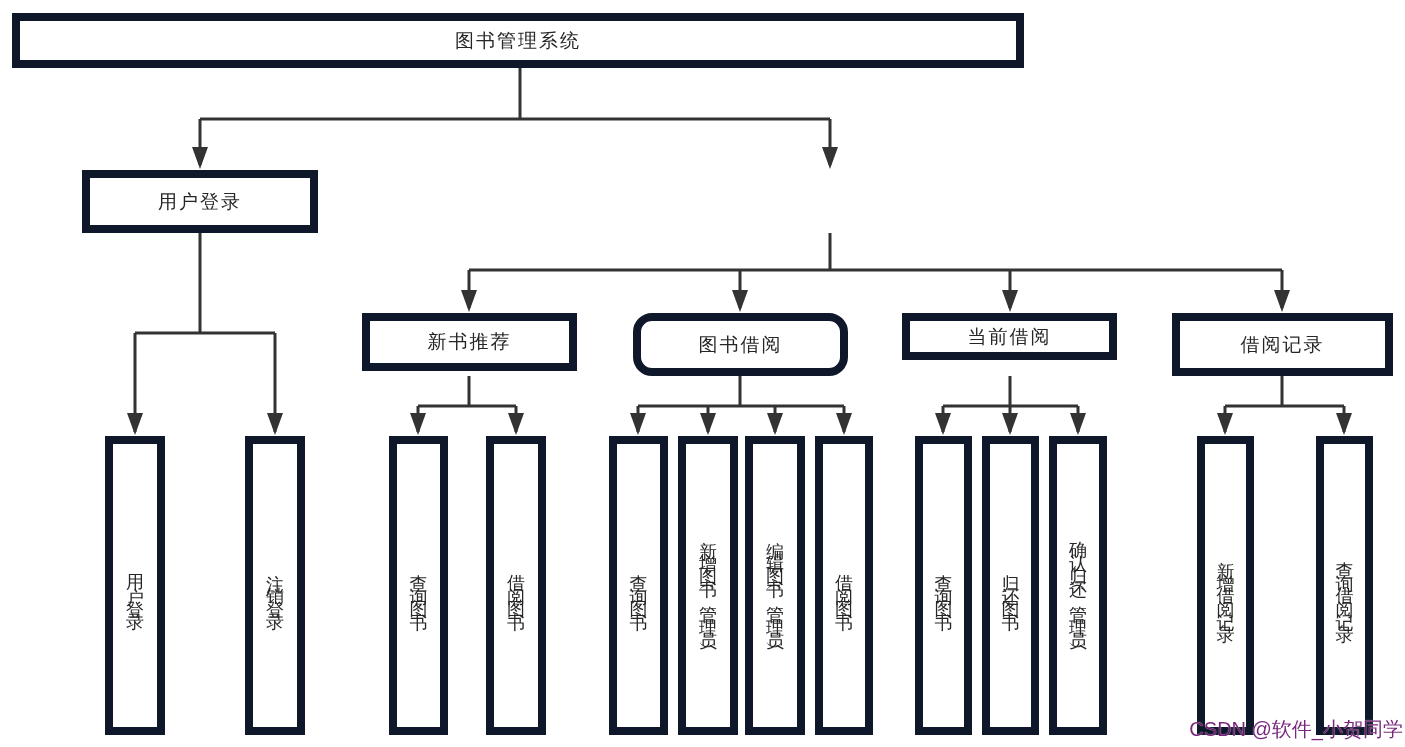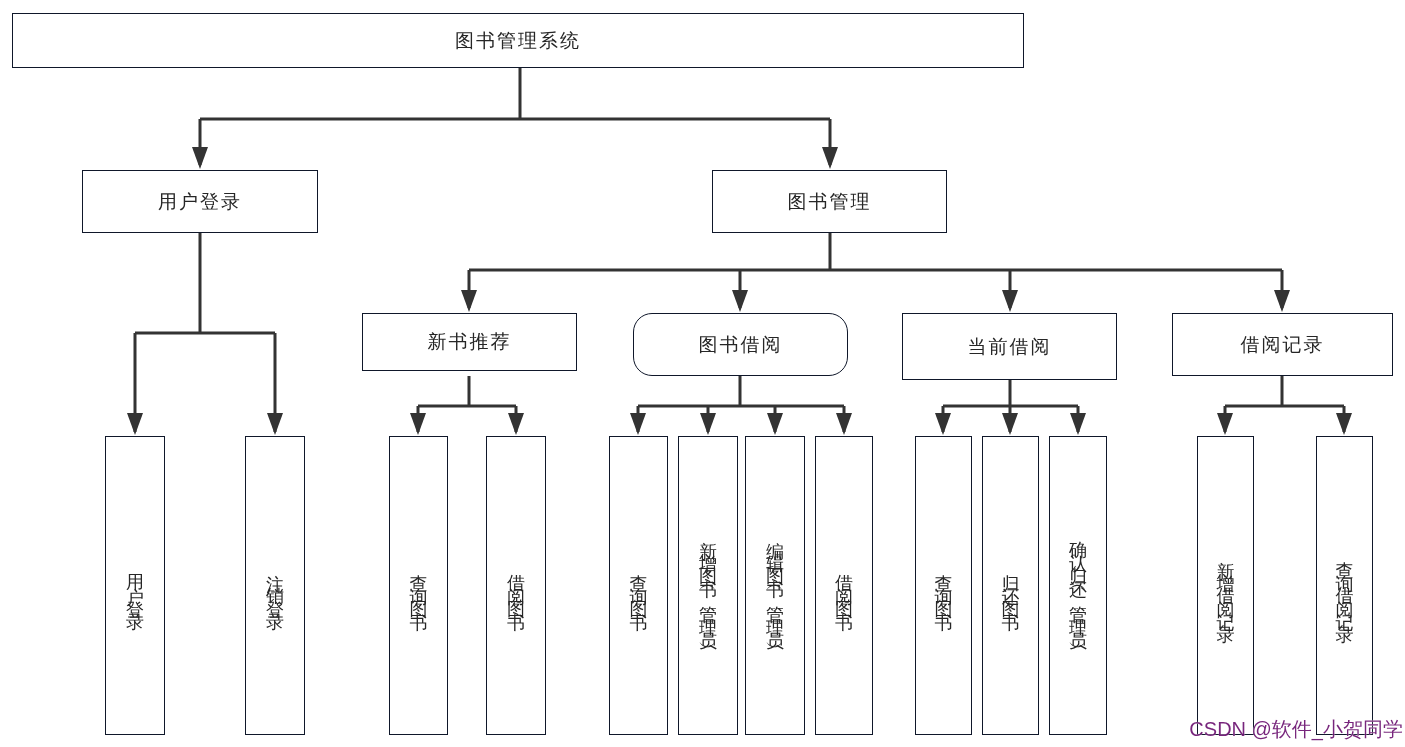--- a/index.html
+++ b/index.html
@@ -12,21 +12,21 @@
     overflow: hidden;
   }
   svg.connectors {
     position: absolute;
     left: 0; top: 0;
     width: 1405px; height: 747px;
   }
   .box {
     position: absolute;
     background: #ffffff;
-    border: 1px solid #0f172a;
+    border: 8px solid #0f172a;
     box-sizing: border-box;
     display: flex;
     align-items: center;
     justify-content: center;
   }
   .hlabel {
     font-size: 19px;
     color: #262626;
     letter-spacing: 2px;
     white-space: nowrap;
@@ -103,31 +103,28 @@
     </g>
   </svg>
 
   <div class="box" style="left:12px; top:13px; width:1012px; height:55px;">
     <span class="hlabel">图书管理系统</span>
   </div>
 
   <div class="box" style="left:82px; top:170px; width:236px; height:63px;">
     <span class="hlabel">用户登录</span>
   </div>
-  <div class="box" style="left:712px; top:170px; width:235px; height:63px;">
-    <span class="hlabel">图书管理</span>
-  </div>
 
   <div class="box" style="left:362px; top:313px; width:215px; height:58px;">
     <span class="hlabel">新书推荐</span>
   </div>
   <div class="box" style="left:633px; top:313px; width:215px; height:63px;border-radius:19px;">
     <span class="hlabel">图书借阅</span>
   </div>
-  <div class="box" style="left:902px; top:313px; width:215px; height:67px;">
+  <div class="box" style="left:902px; top:313px; width:215px; height:47px;">
     <span class="hlabel">当前借阅</span>
   </div>
   <div class="box" style="left:1172px; top:313px; width:221px; height:63px;">
     <span class="hlabel">借阅记录</span>
   </div>
 
   <div class="box" style="left:105px; top:436px; width:60px; height:299px;">
     <span class="vlabel">用户登录</span>
   </div>
   <div class="box" style="left:245px; top:436px; width:60px; height:299px;">

